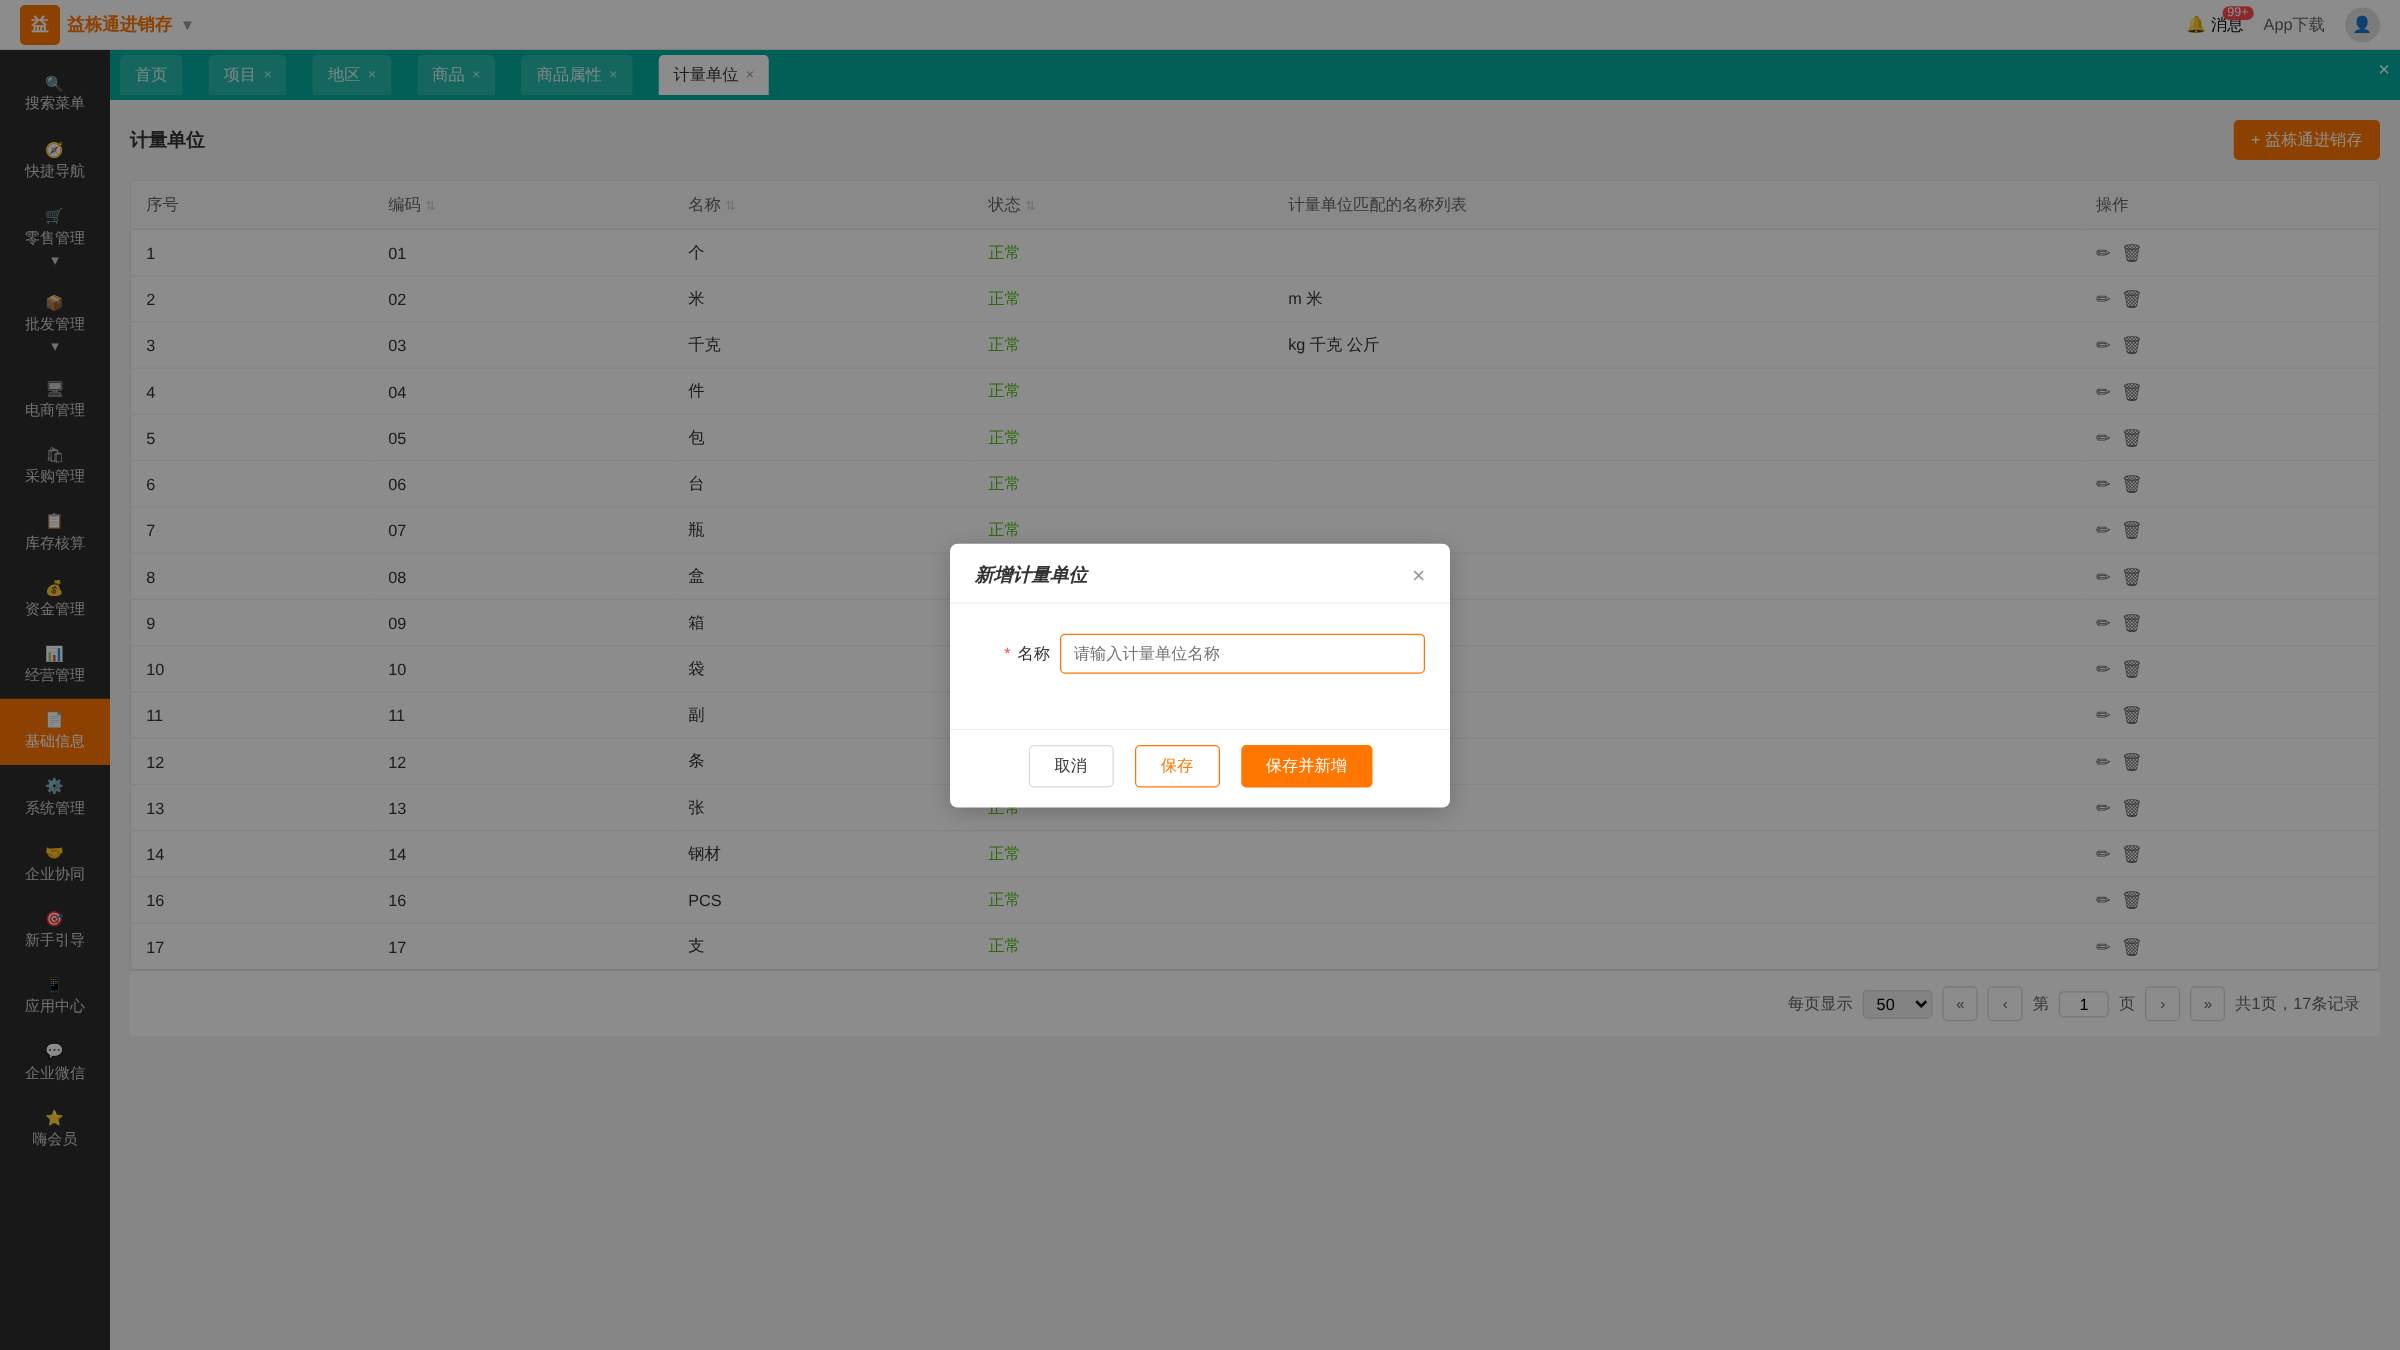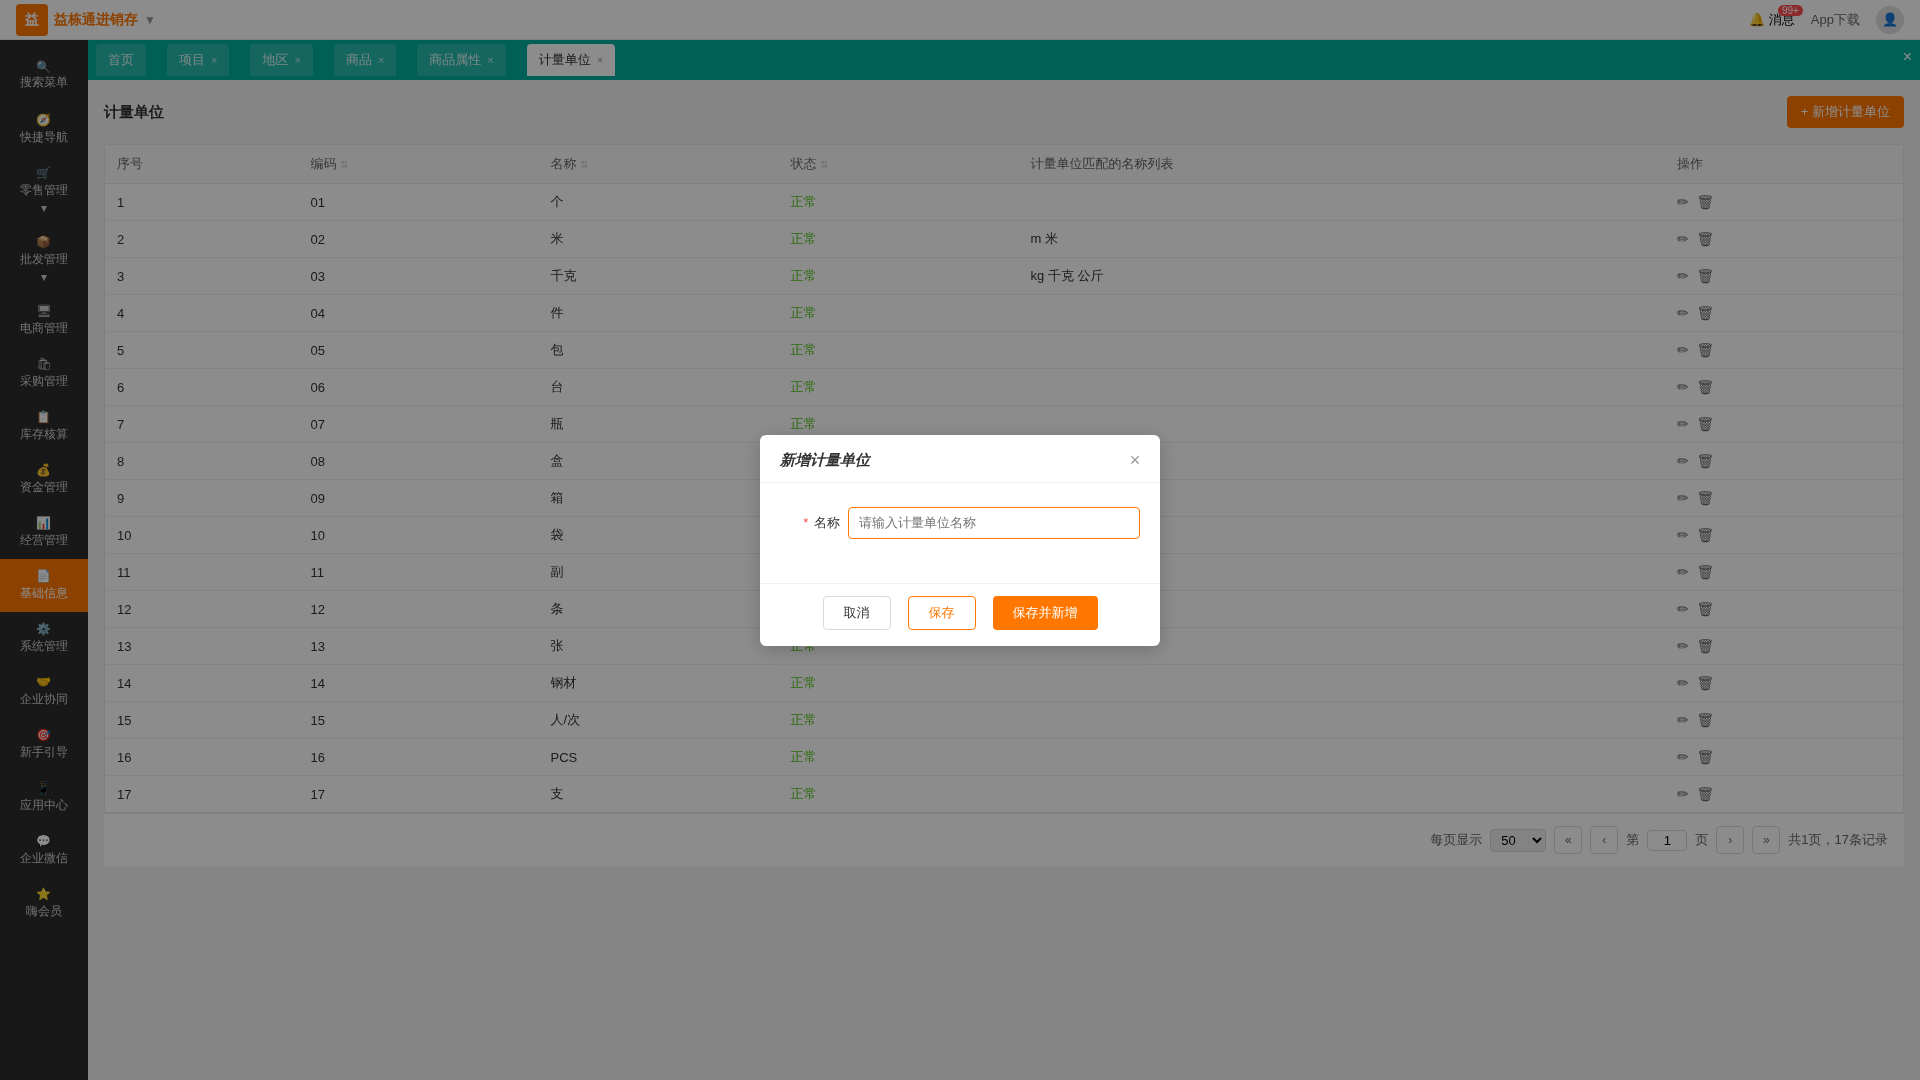--- a/index.html
+++ b/index.html
@@ -204,21 +204,21 @@
       <div class="tab active">
         <span>计量单位</span>
         <span class="tab-close">×</span>
       </div>
       <span class="tab-close-global">×</span>
     </div>
 
     <div class="content">
       <div class="page-header">
         <span class="page-title">计量单位</span>
-        <button class="add-btn">+ 新增计量单位</button>
+        <button class="add-btn">+ 益栋通进销存</button>
       </div>
 
       <div class="table-container">
         <table>
           <thead>
             <tr>
               <th>序号</th>
               <th>编码 <span class="sort-icon">⇅</span></th>
               <th>名称 <span class="sort-icon">⇅</span></th>
               <th>状态 <span class="sort-icon">⇅</span></th>
@@ -403,33 +403,20 @@
     <td><span class="status-normal">正常</span></td>
     <td></td>
     <td>
       <div class="action-btns">
         <span class="action-edit">✏</span>
         <span class="action-delete">🗑</span>
       </div>
     </td>
   </tr>
               <tr>
-    <td>15</td>
-    <td>15</td>
-    <td>人/次</td>
-    <td><span class="status-normal">正常</span></td>
-    <td></td>
-    <td>
-      <div class="action-btns">
-        <span class="action-edit">✏</span>
-        <span class="action-delete">🗑</span>
-      </div>
-    </td>
-  </tr>
-              <tr>
     <td>16</td>
     <td>16</td>
     <td>PCS</td>
     <td><span class="status-normal">正常</span></td>
     <td></td>
     <td>
       <div class="action-btns">
         <span class="action-edit">✏</span>
         <span class="action-delete">🗑</span>
       </div>

